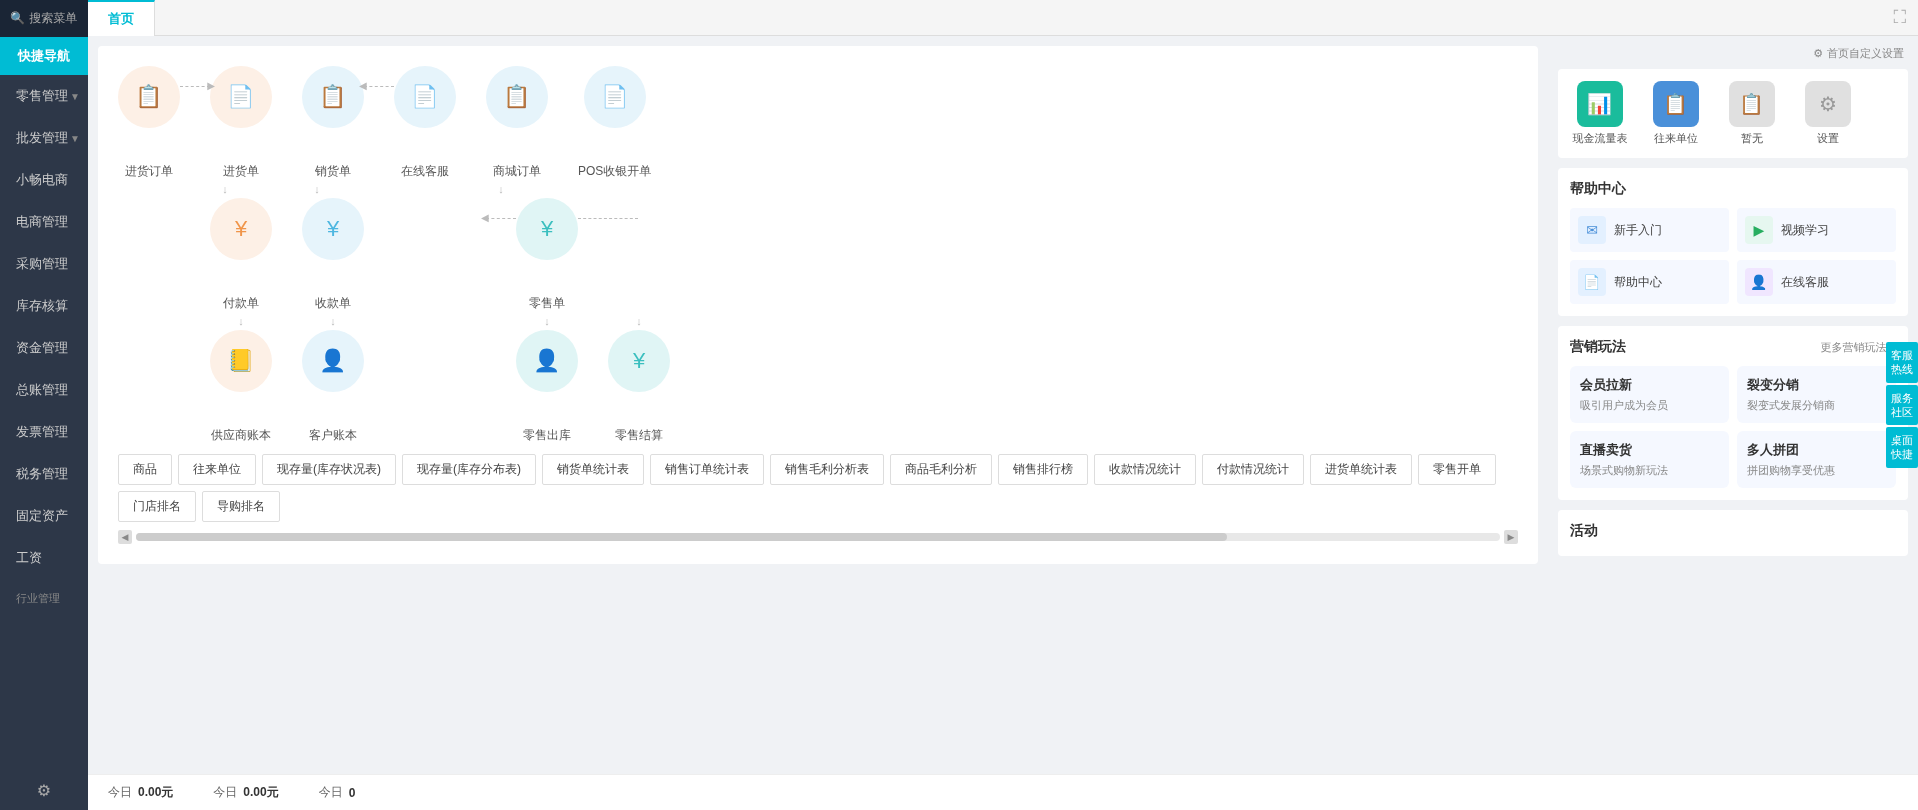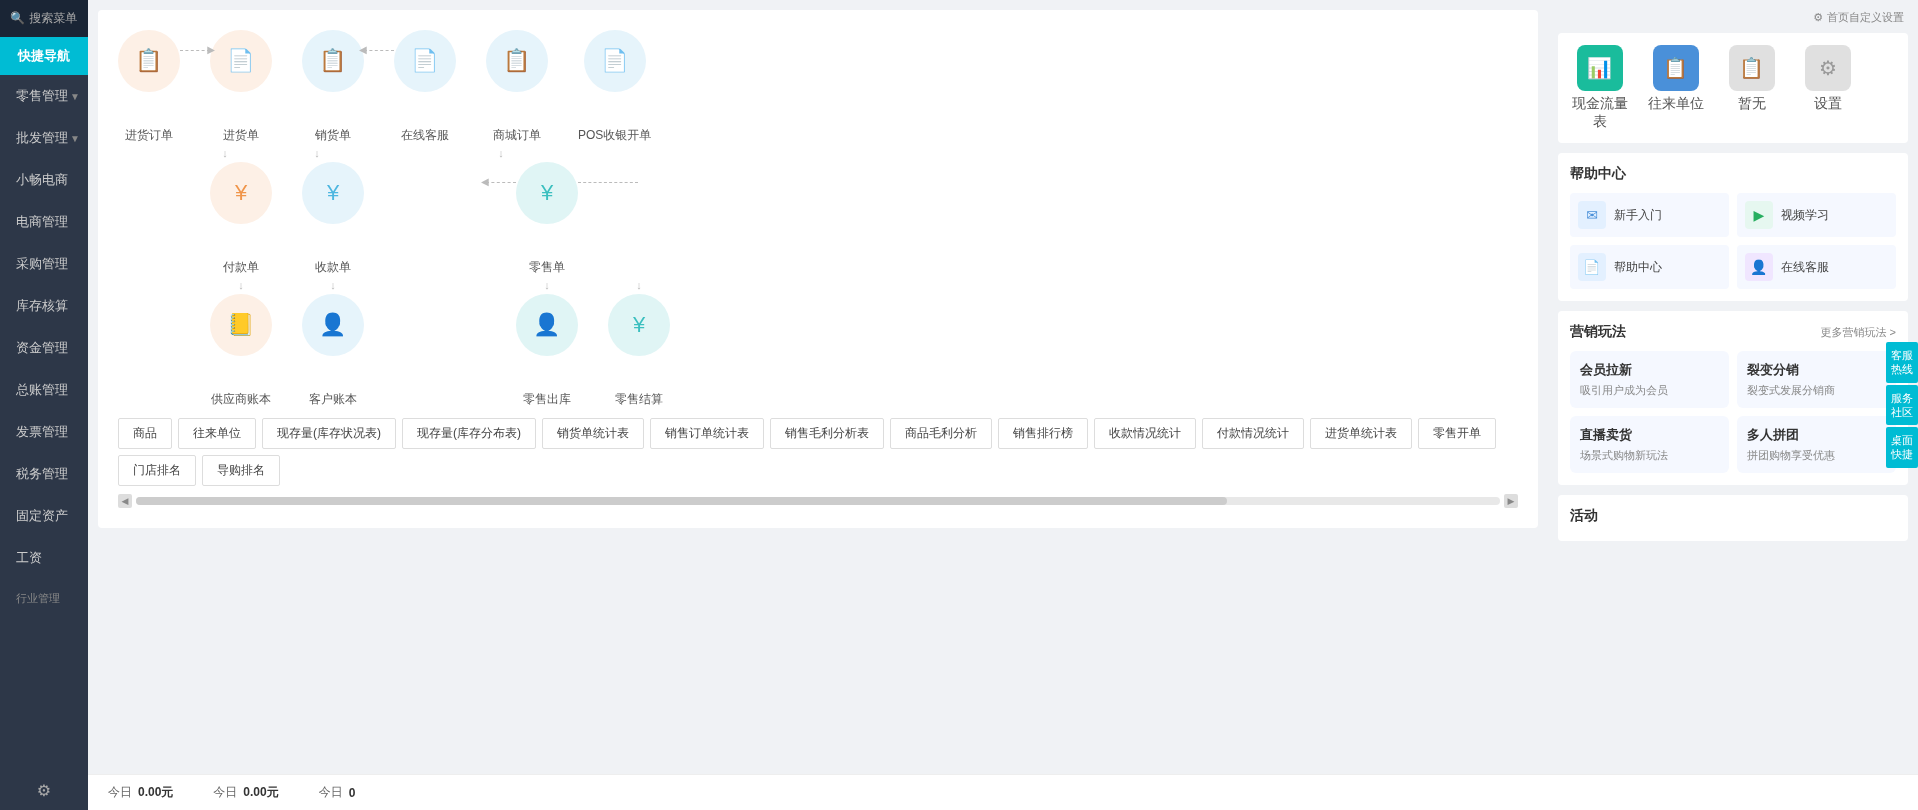--- a/index.html
+++ b/index.html
@@ -251,21 +251,21 @@
       border-radius: 8px;
       display: flex;
       align-items: center;
       justify-content: center;
       font-size: 20px;
       margin-bottom: 4px;
     }
     .icon-box.teal { background: #1abc9c; color: #fff; }
     .icon-box.blue { background: #4a90d9; color: #fff; }
     .icon-box.gray { background: #e0e0e0; color: #999; }
-    .icon-tile-label { font-size: 14px; color: #555; text-align: center; }
+    .icon-tile-label { font-size: 11px; color: #555; text-align: left; }
 
     
     .help-title {
       font-size: 14px;
       font-weight: bold;
       color: #333;
       margin-bottom: 10px;
     }
     .help-grid {
       display: grid;
@@ -433,20 +433,26 @@
   <div class="sidebar-item" style="color:#888;font-size:11px;">
     <span>行业管理</span>
   </div>
   <div class="sidebar-bottom">
     <span>⚙</span>
   </div>
 </div>
 
 <div class="main-area">
 
+  <div class="tab-bar">
+    <div class="tab-item active">
+      <span>首页</span>
+    </div>
+    <div class="tab-right">⛶</div>
+  </div>
 
   <div class="content-area">
 
     <div class="left-panel">
 
       <div class="flow-card">
 
         <div style="display:flex; align-items:flex-start; margin-bottom:0;">
 
           <div class="node-col">

